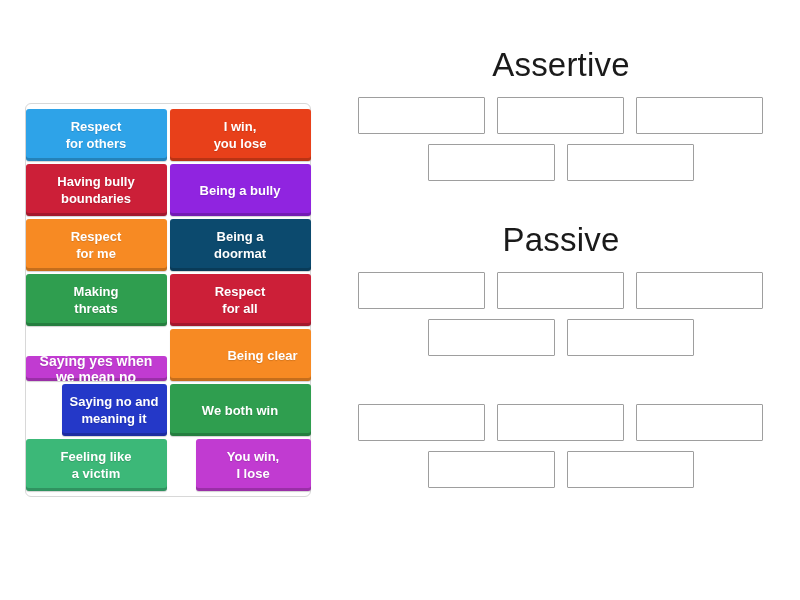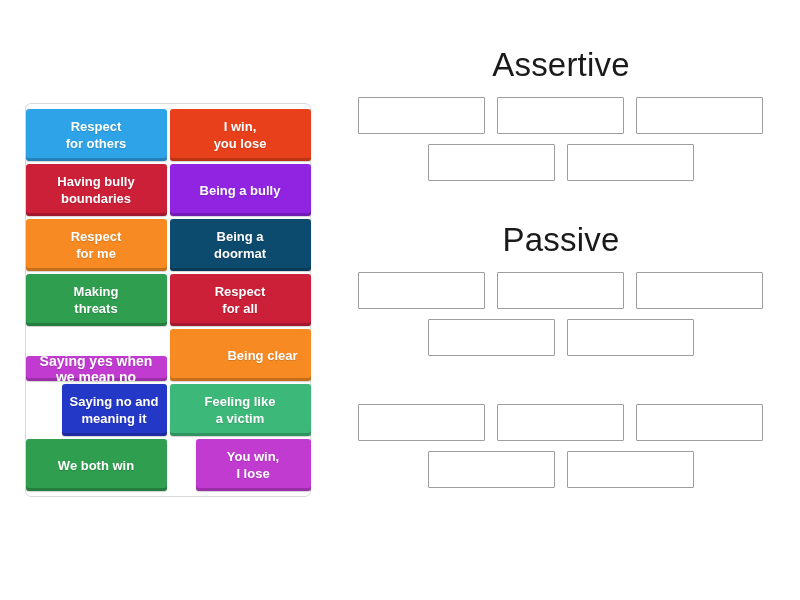--- a/index.html
+++ b/index.html
@@ -141,27 +141,27 @@
         <span class="tile-text">Saying yes when
 we mean no</span>
       </div>
       <div class="tile" style="background: rgb(247, 138, 35); padding-left: 48px;">
         <span class="tile-text">Being clear</span>
       </div>
       <div class="tile" style="background: rgb(36, 56, 200); margin-left: 36px;">
         <span class="tile-text">Saying no and
 meaning it</span>
       </div>
+      <div class="tile" style="background: rgb(47, 158, 79);">
+        <span class="tile-text">We both win</span>
+      </div>
       <div class="tile" style="background: rgb(60, 184, 120);">
         <span class="tile-text">Feeling like
 a victim</span>
       </div>
-      <div class="tile" style="background: rgb(47, 158, 79);">
-        <span class="tile-text">We both win</span>
-      </div>
       <div class="tile" style="background: rgb(193, 59, 209); margin-left: 26px;">
         <span class="tile-text">You win,
 I lose</span>
       </div>
     </div>
 </div>
 
 <div class="zone" id="zone-assertive">
   <div class="zone-title">Assertive</div>
   <div class="slot-row row-top">

